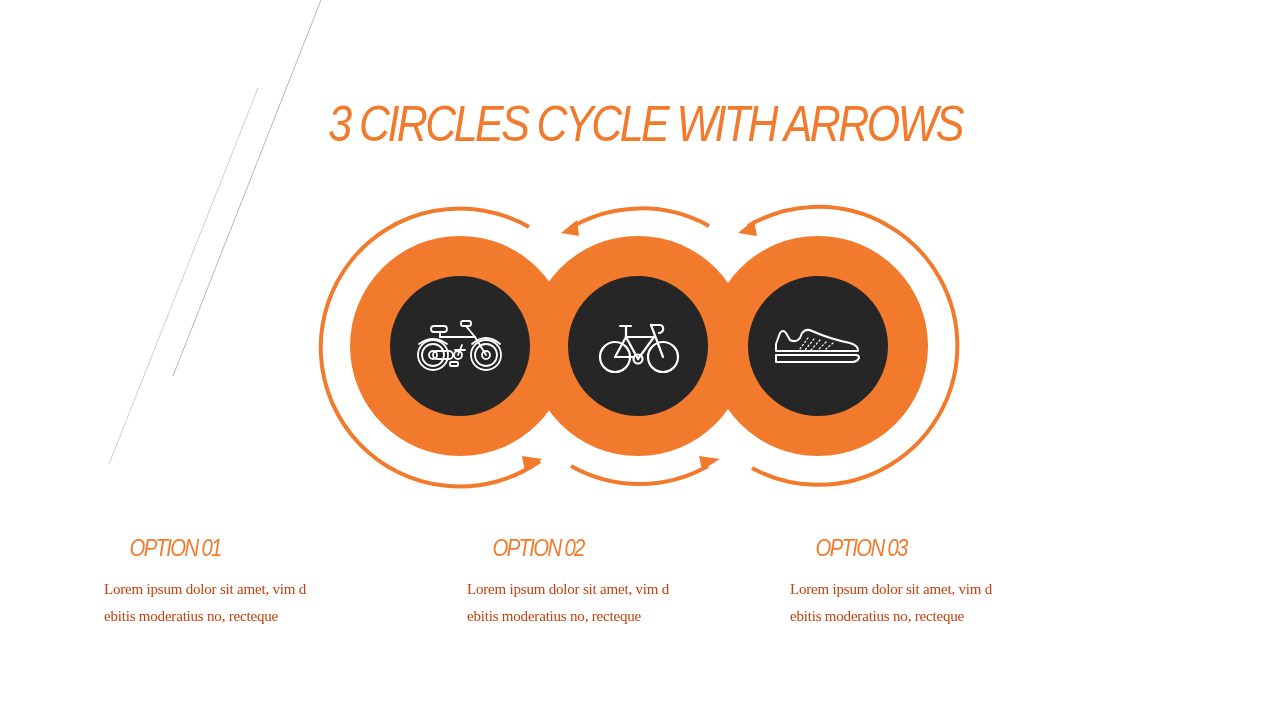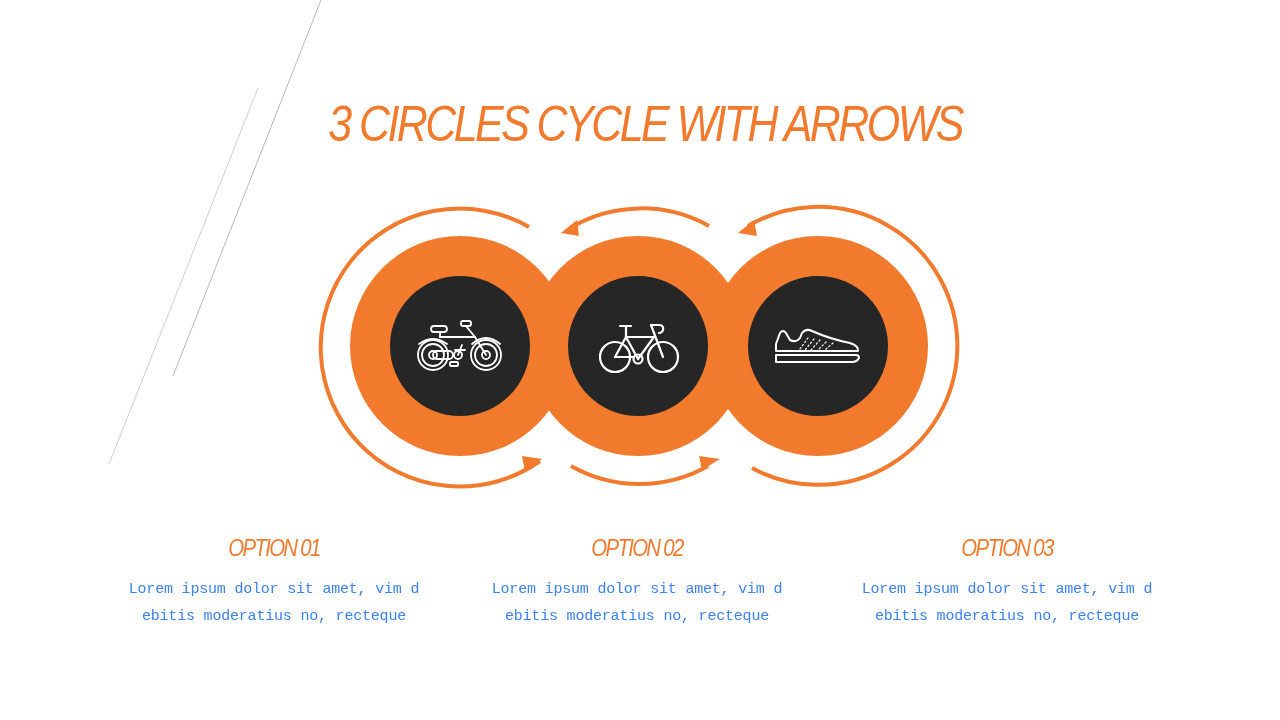--- a/index.html
+++ b/index.html
@@ -6,29 +6,29 @@
   body { width: 1280px; height: 720px; position: relative; overflow: hidden; font-family: "Liberation Sans", sans-serif; }
   .deco { position: absolute; left: 0; top: 0; }
   .title {
     position: absolute; left: 0; top: 92px; width: 1290px; text-align: center;
     font-family: "Liberation Sans", sans-serif; font-style: italic; font-size: 50px;
     letter-spacing: -3px; transform: scaleX(0.86); transform-origin: 645px 0;
     color: #f27a2d; line-height: 64px;
   }
   .diagram { position: absolute; left: 0; top: 0; }
   .option {
-    position: absolute; top: 530px; width: 340px; text-align: center;
+    position: absolute; top: 530px; width: 340px; 
   }
   .option-title {
     font-family: "Liberation Sans", sans-serif; font-style: italic; font-size: 24px;
     color: #f27a2d; letter-spacing: -2px; line-height: 36px; transform: scaleX(0.85);
   }
   .option-text {
-    margin-top: 10px; font-family: Liberation Mono, monospace; font-size: 15px;
-    color: #3b82f6; line-height: 27px; letter-spacing: -0.2px;
+    margin-top: 10px; font-family: Liberation Serif, serif; font-size: 15px;
+    color: #c2410c; line-height: 27px; letter-spacing: -0.2px;
   }
 </style>
 </head>
 <body>
 
 <svg class="deco" width="1280" height="720">
   <line x1="321" y1="0" x2="173" y2="376" stroke="#b8b8b8" stroke-width="1"></line>
   <line x1="258" y1="88" x2="109" y2="464" stroke="#cfcfcf" stroke-width="1"></line>
 </svg>
 
@@ -123,19 +123,19 @@
 </div>
 
 <div class="option" style="left:467px;">
   <div class="option-title">OPTION 02</div>
   <div class="option-text">
     <div>Lorem ipsum dolor sit amet, vim d</div>
     <div>ebitis moderatius no, recteque</div>
   </div>
 </div>
 
-<div class="option" style="left:837px;">
+<div class="option" style="left:790px;">
   <div class="option-title">OPTION 03</div>
   <div class="option-text">
     <div>Lorem ipsum dolor sit amet, vim d</div>
     <div>ebitis moderatius no, recteque</div>
   </div>
 </div>
 
 </body></html>

